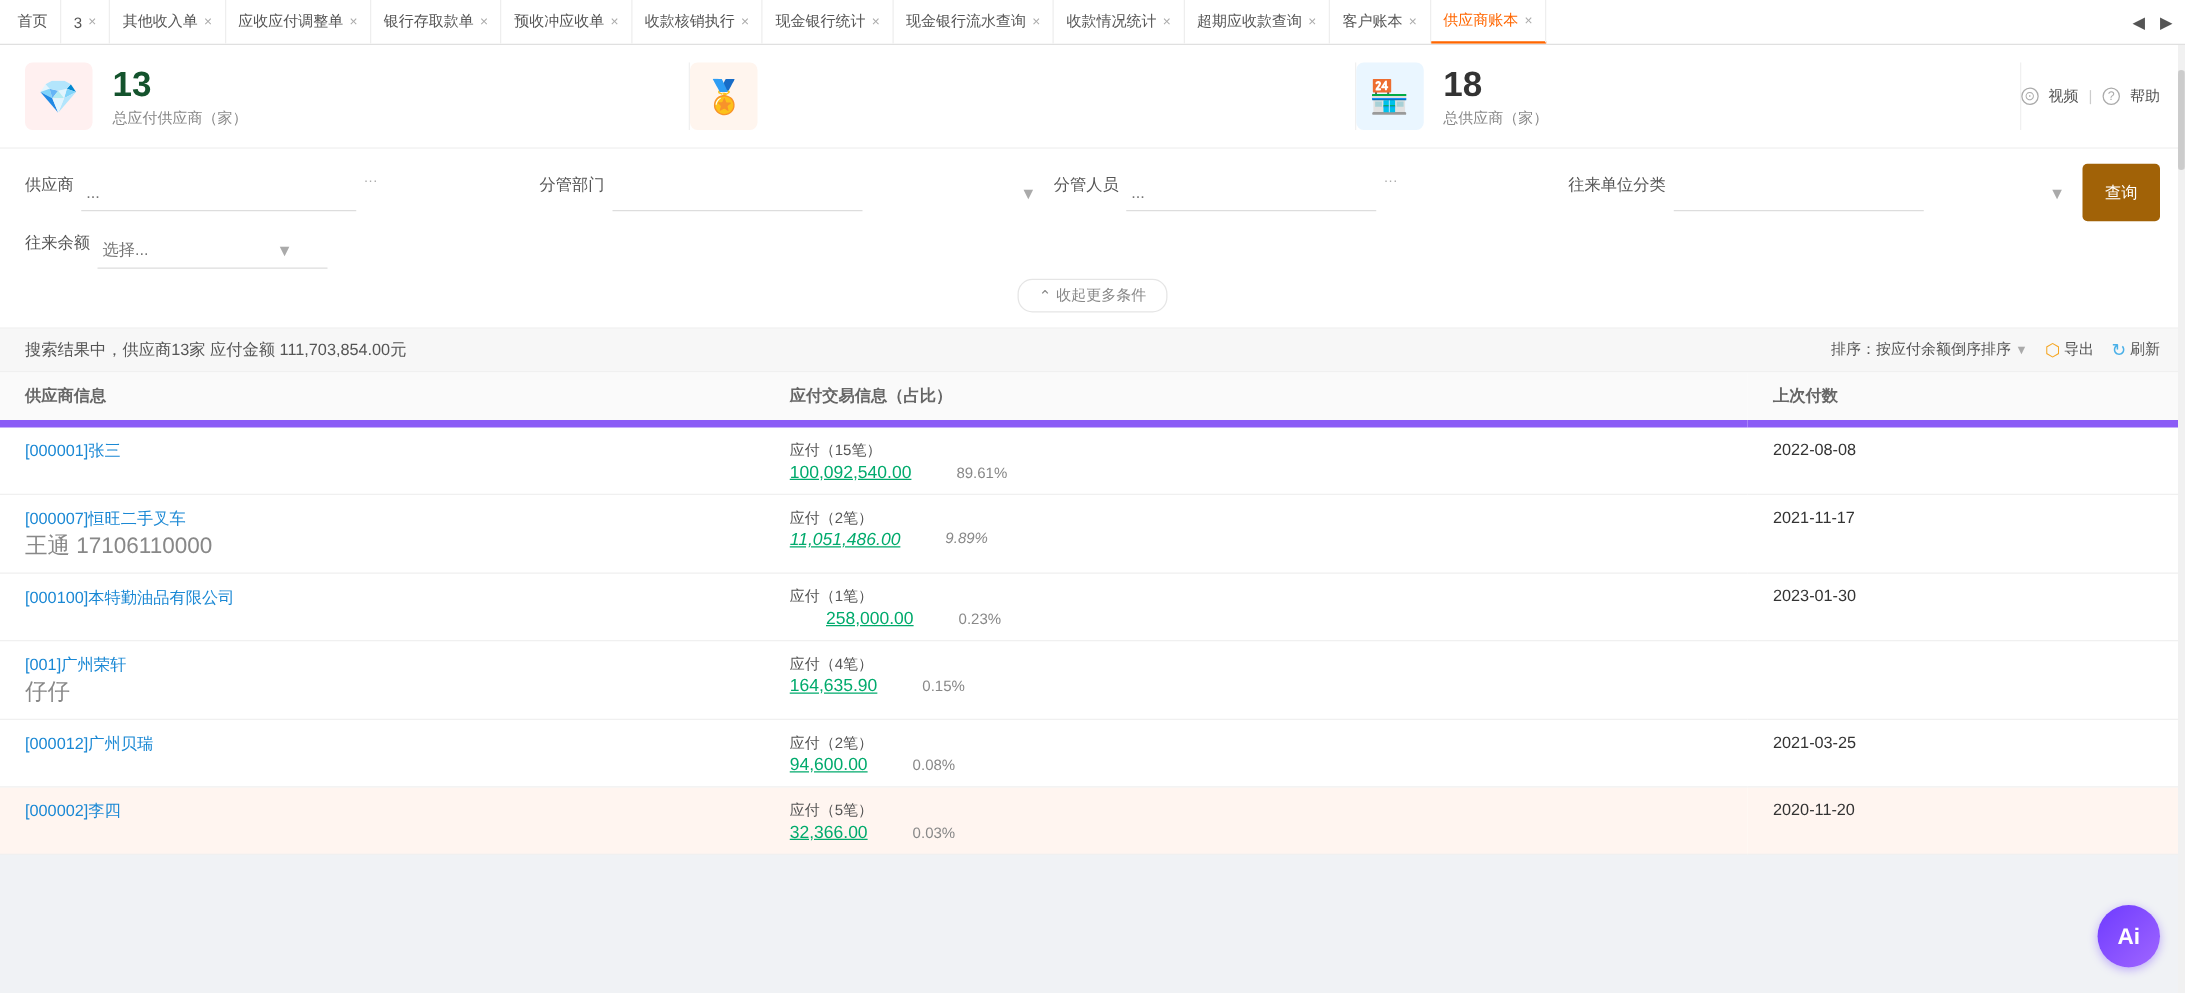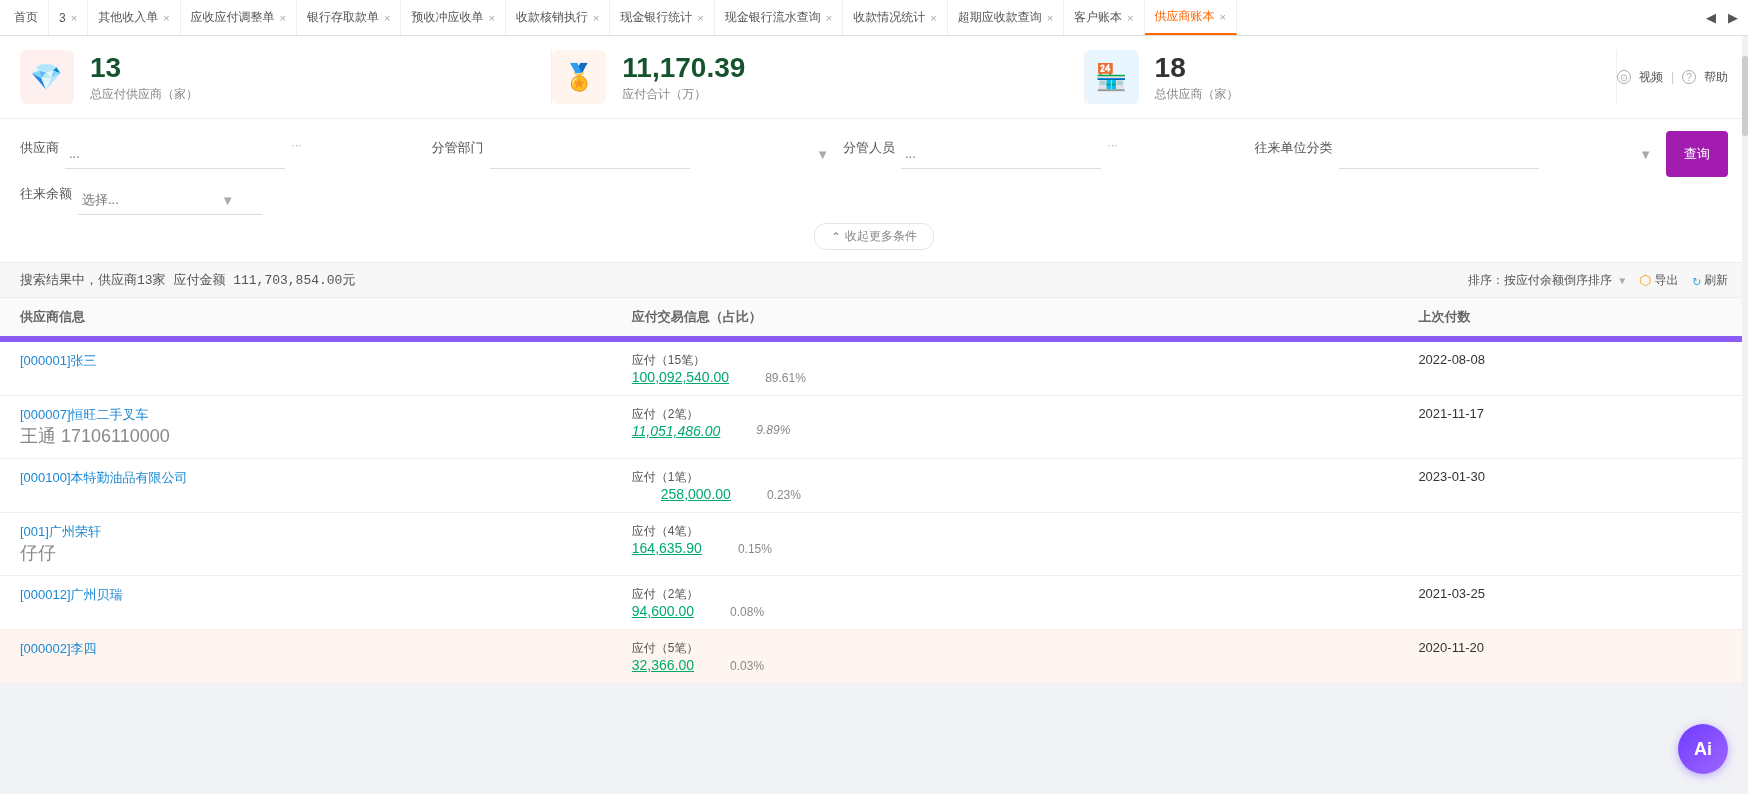--- a/index.html
+++ b/index.html
@@ -134,21 +134,21 @@
       display: flex;
       align-items: center;
     }
     .dropdown-arrow {
       position: absolute;
       right: 4px;
       color: #aaa;
       pointer-events: none;
     }
     .btn-query {
-      background: #a21caf;
+      background: #a16207;
       color: #fff;
       border: none;
       border-radius: 4px;
       padding: 14px 18px;
       cursor: pointer;
       font-size: 13px;
       white-space: nowrap;
       flex-shrink: 0;
     }
     .collapse-btn {
@@ -164,27 +164,26 @@
       border-radius: 12px;
       width: fit-content;
       margin: 0 auto;
       margin-top: 4px;
       margin-bottom: 4px;
     }
 
     
     .results-bar {
       display: flex;
-      align-items: center;
+      align-items: flex-start;
       background: #f7f7f7;
       padding: 8px 20px;
       border-bottom: 1px solid #eee;
       font-size: 13px;
       color: #555;
-      font-family: Liberation Mono, monospace;
     }
     .results-bar-right {
       margin-left: auto;
       display: flex;
       align-items: center;
       gap: 14px;
       font-size: 12px;
       color: #555;
     }
     .sort-link { color: #555; cursor: pointer; }
@@ -309,24 +308,20 @@
 <div class="summary-row">
   <div class="summary-card">
     <div class="summary-icon icon-pink">💎</div>
     <div class="summary-text">
       <span class="summary-num">13</span>
       <span class="summary-label">总应付供应商（家）</span>
     </div>
   </div>
   <div class="summary-card">
     <div class="summary-icon icon-orange">🏅</div>
-    <div class="summary-text">
-      <span class="summary-num">11,170.39</span>
-      <span class="summary-label">应付合计（万）</span>
-    </div>
   </div>
   <div class="summary-card">
     <div class="summary-icon icon-blue">🏪</div>
     <div class="summary-text">
       <span class="summary-num-dark">18</span>
       <span class="summary-label">总供应商（家）</span>
     </div>
   </div>
   <div class="top-right-links">
     <span style="width:14px;height:14px;border:1px solid #aaa;border-radius:50%;display:inline-flex;align-items:center;justify-content:center;font-size:10px;color:#aaa;">⊙</span>

